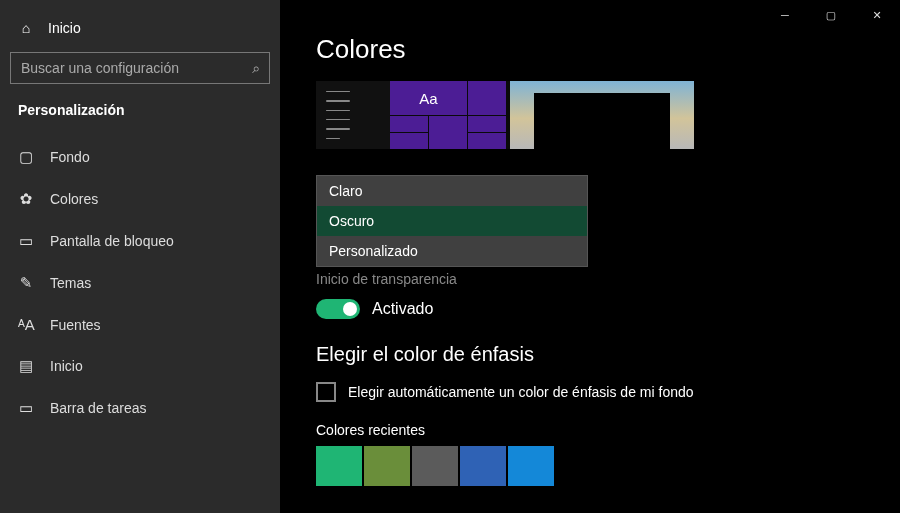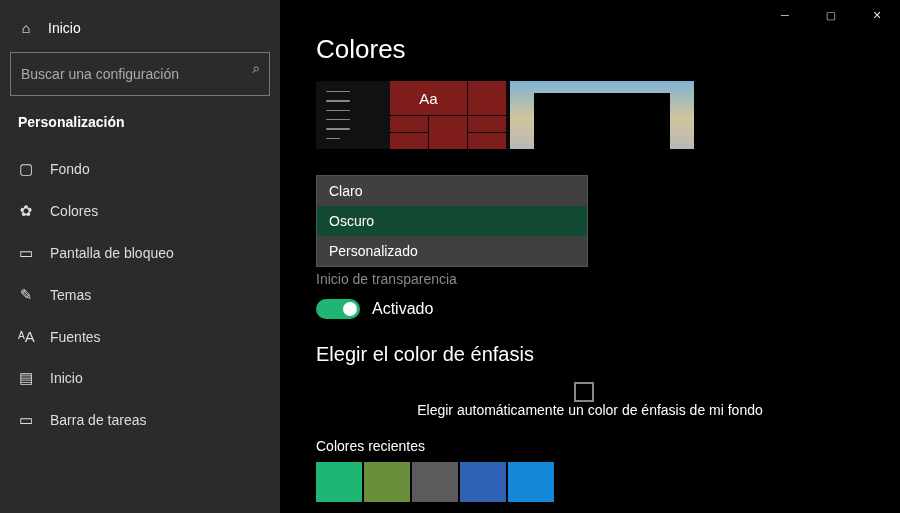--- a/index.html
+++ b/index.html
@@ -4,54 +4,54 @@
 <style>
 * { margin: 0; padding: 0; box-sizing: border-box; font-family: "Segoe UI", sans-serif; }
 body { width: 900px; height: 513px; background: #000; color: #fff; display: flex; overflow: hidden; }
 
 .sidebar { width: 280px; background: #2b2b2b; display: flex; flex-direction: column; padding-top: 10px; }
 .titlebar-left { display: flex; align-items: center; padding: 4px 14px 10px; font-size: 12px; }
 .back-btn { width: 22px; height: 22px; display: flex; align-items: center; justify-content: center; margin-right: 14px; cursor: pointer; }
 .home-row { display: flex; align-items: center; padding: 10px 18px; font-size: 14px; cursor: pointer; }
 .home-row .ico { width: 16px; text-align: center; margin-right: 14px; }
 .search-wrap { padding: 6px 10px 12px; }
-.search { width: 100%; height: 44px; background: transparent; border: 1px solid #777; color: #ccc; padding: 0 32px 0 10px; font-size: 14px; }
+.search { width: 100%; height: 32px; background: transparent; border: 1px solid #777; color: #ccc; padding: 0 32px 0 10px; font-size: 14px; }
 .search::placeholder { color: #aaa; }
 .search-box { position: relative; }
 .search-ico { position: absolute; right: 10px; top: 8px; color: #aaa; font-size: 14px; pointer-events: none; }
 .section-label { padding: 6px 18px 14px; font-size: 14px; font-weight: 600; }
 .nav-item { display: flex; align-items: center; padding: 12px 18px; font-size: 14px; cursor: pointer; color: #ddd; }
 .nav-item .ico { width: 16px; text-align: center; margin-right: 16px; font-size: 15px; }
 .spacer8 { height: 4px; }
 
 .main { flex: 1; background: #000; position: relative; padding: 34px 36px 0; }
 .winctrls { position: absolute; top: 0; right: 0; display: flex; }
 .winbtn { width: 46px; height: 30px; display: flex; align-items: center; justify-content: center; font-size: 11px; color: #ddd; cursor: pointer; }
 .page-title { font-size: 26px; font-weight: 300; margin-bottom: 16px; }
 
 .preview { display: flex; margin-bottom: 26px; }
 .pv-dark { width: 74px; height: 68px; background: #111; display: flex; flex-direction: column; padding: 6px 6px 6px 10px; }
 .pv-dark .ln { height: 3px; background: #888; margin: 4px 0; width: 24px; border-radius: 1px; }
 .pv-start { width: 120px; height: 68px; background: #0a0a0a; display: grid; grid-template-columns: 38px 38px 38px; grid-template-rows: 34px 16px 16px; gap: 1px; position: relative; }
-.tile { background: #7f1d1d; }
+.tile { background: #4c1d95; }
 .tile.big { grid-column: 1 / 3; grid-row: 1 / 2; display: flex; align-items: center; justify-content: center; font-size: 15px; }
 .pv-desktop { width: 184px; height: 68px; background: linear-gradient(180deg,#7fb3d5 0%,#d2c49a 55%,#b8b8b8 100%); position: relative; }
 .pv-desktop::after { content:""; position:absolute; left:24px; right:24px; top:12px; bottom:0; background:#000; }
 
 .dropdown { width: 272px; border: 1px solid #555; background: #404040; }
 .dd-opt { padding: 7px 12px; font-size: 14px; cursor: pointer; }
 .dd-opt.selected { background: #124a33; }
 
 .sub-label { font-size: 14px; color: #888; margin-top: 4px; }
 .toggle-row { display: flex; align-items: center; margin: 12px 0 24px; text-align: center; }
 .toggle { width: 44px; height: 20px; border-radius: 10px; background: #1fb574; position: relative; margin-right: 12px; cursor: pointer; }
 .toggle::after { content: ""; position: absolute; right: 3px; top: 3px; width: 14px; height: 14px; border-radius: 50%; background: #fff; }
 .h2 { font-size: 20px; font-weight: 400; margin-bottom: 16px; }
 
-.check-row { display: flex; align-items: center; font-size: 14px; margin-bottom: 20px; cursor: pointer; flex-direction: column; }
+.check-row { display: flex; align-items: center; font-size: 14px; margin-bottom: 20px; cursor: pointer; }
 .checkbox { width: 20px; height: 20px; border: 2px solid #888; margin-right: 12px; }
 
 .swatch-label { font-size: 14px; margin-bottom: 8px; }
 .swatches { display: flex; gap: 2px; }
 .swatch { width: 46px; height: 40px; cursor: pointer; }
 </style>
 </head>
 <body>
 
 <div class="sidebar">

